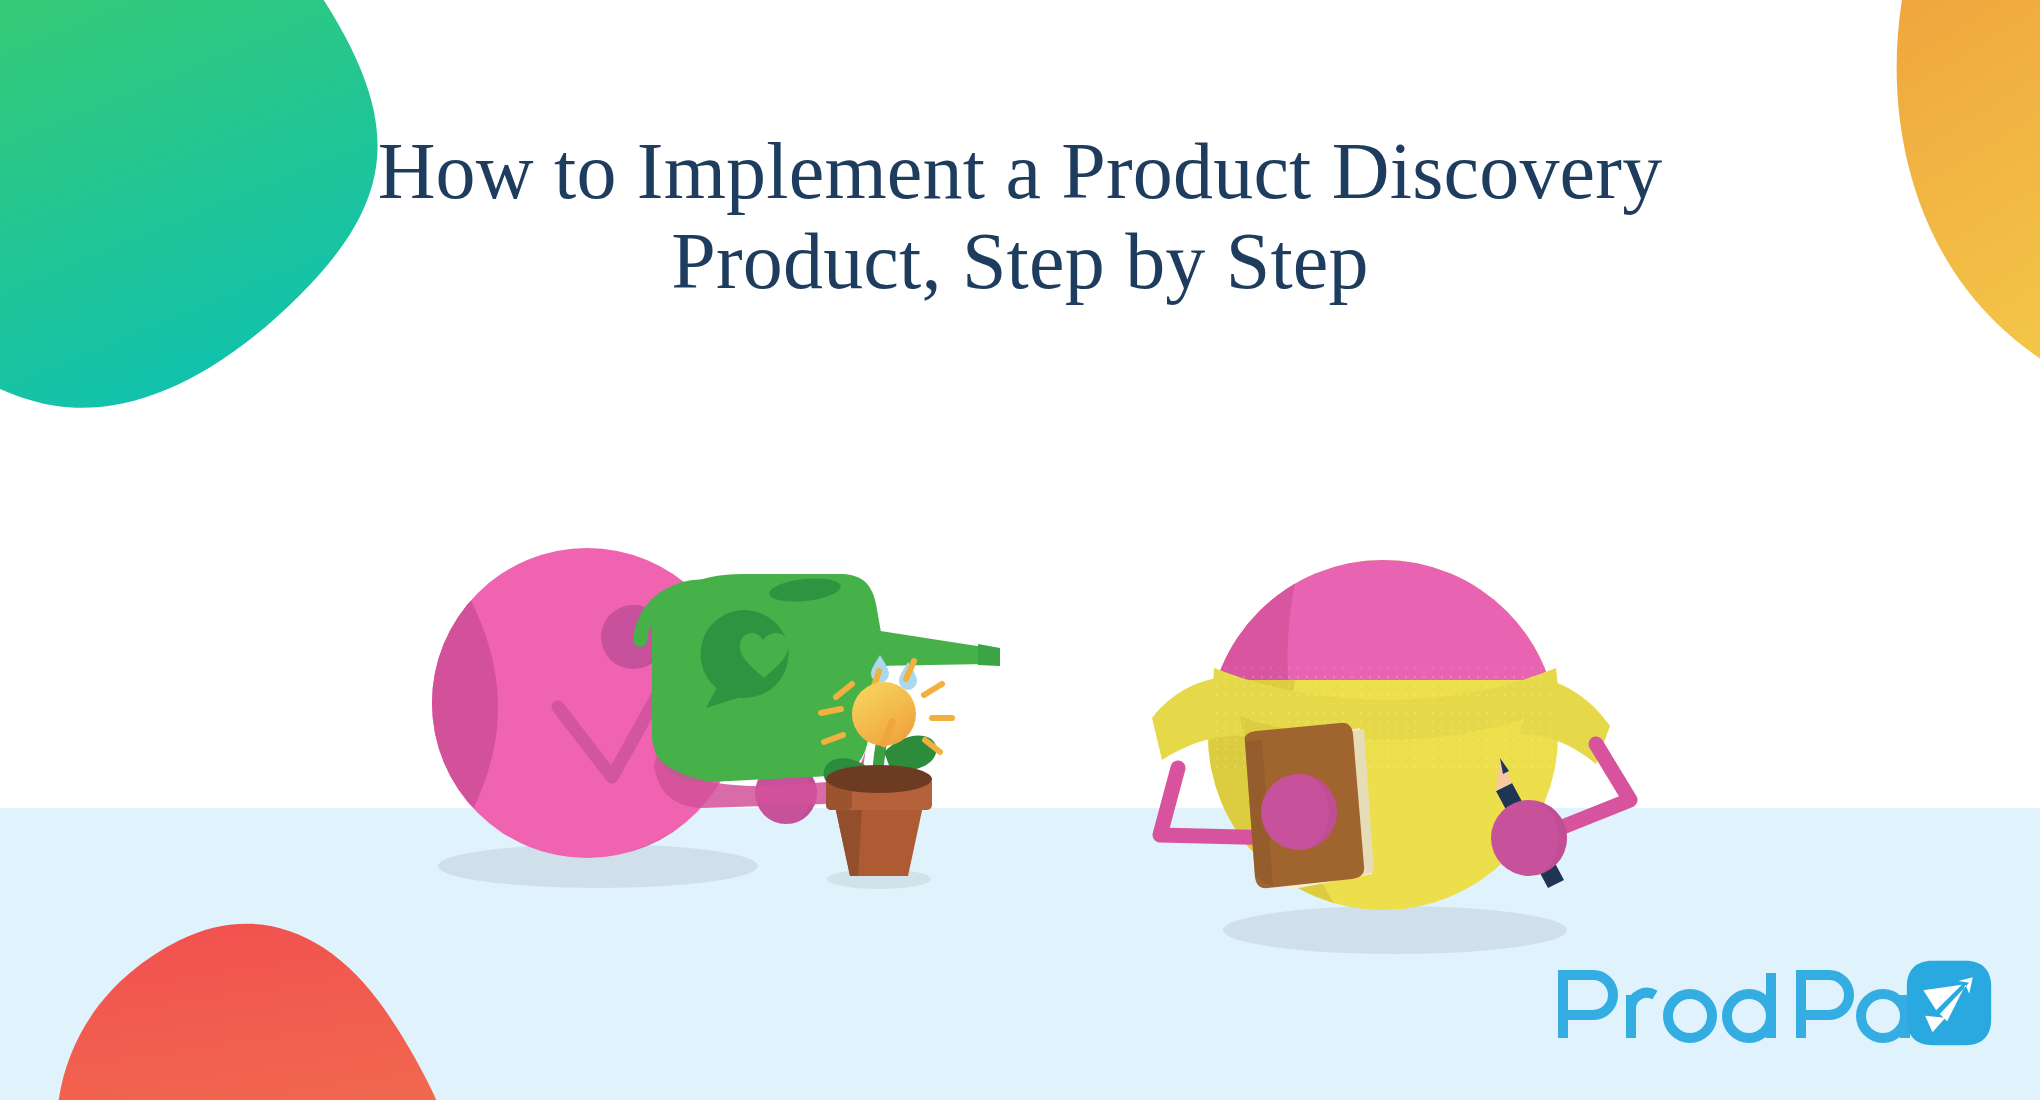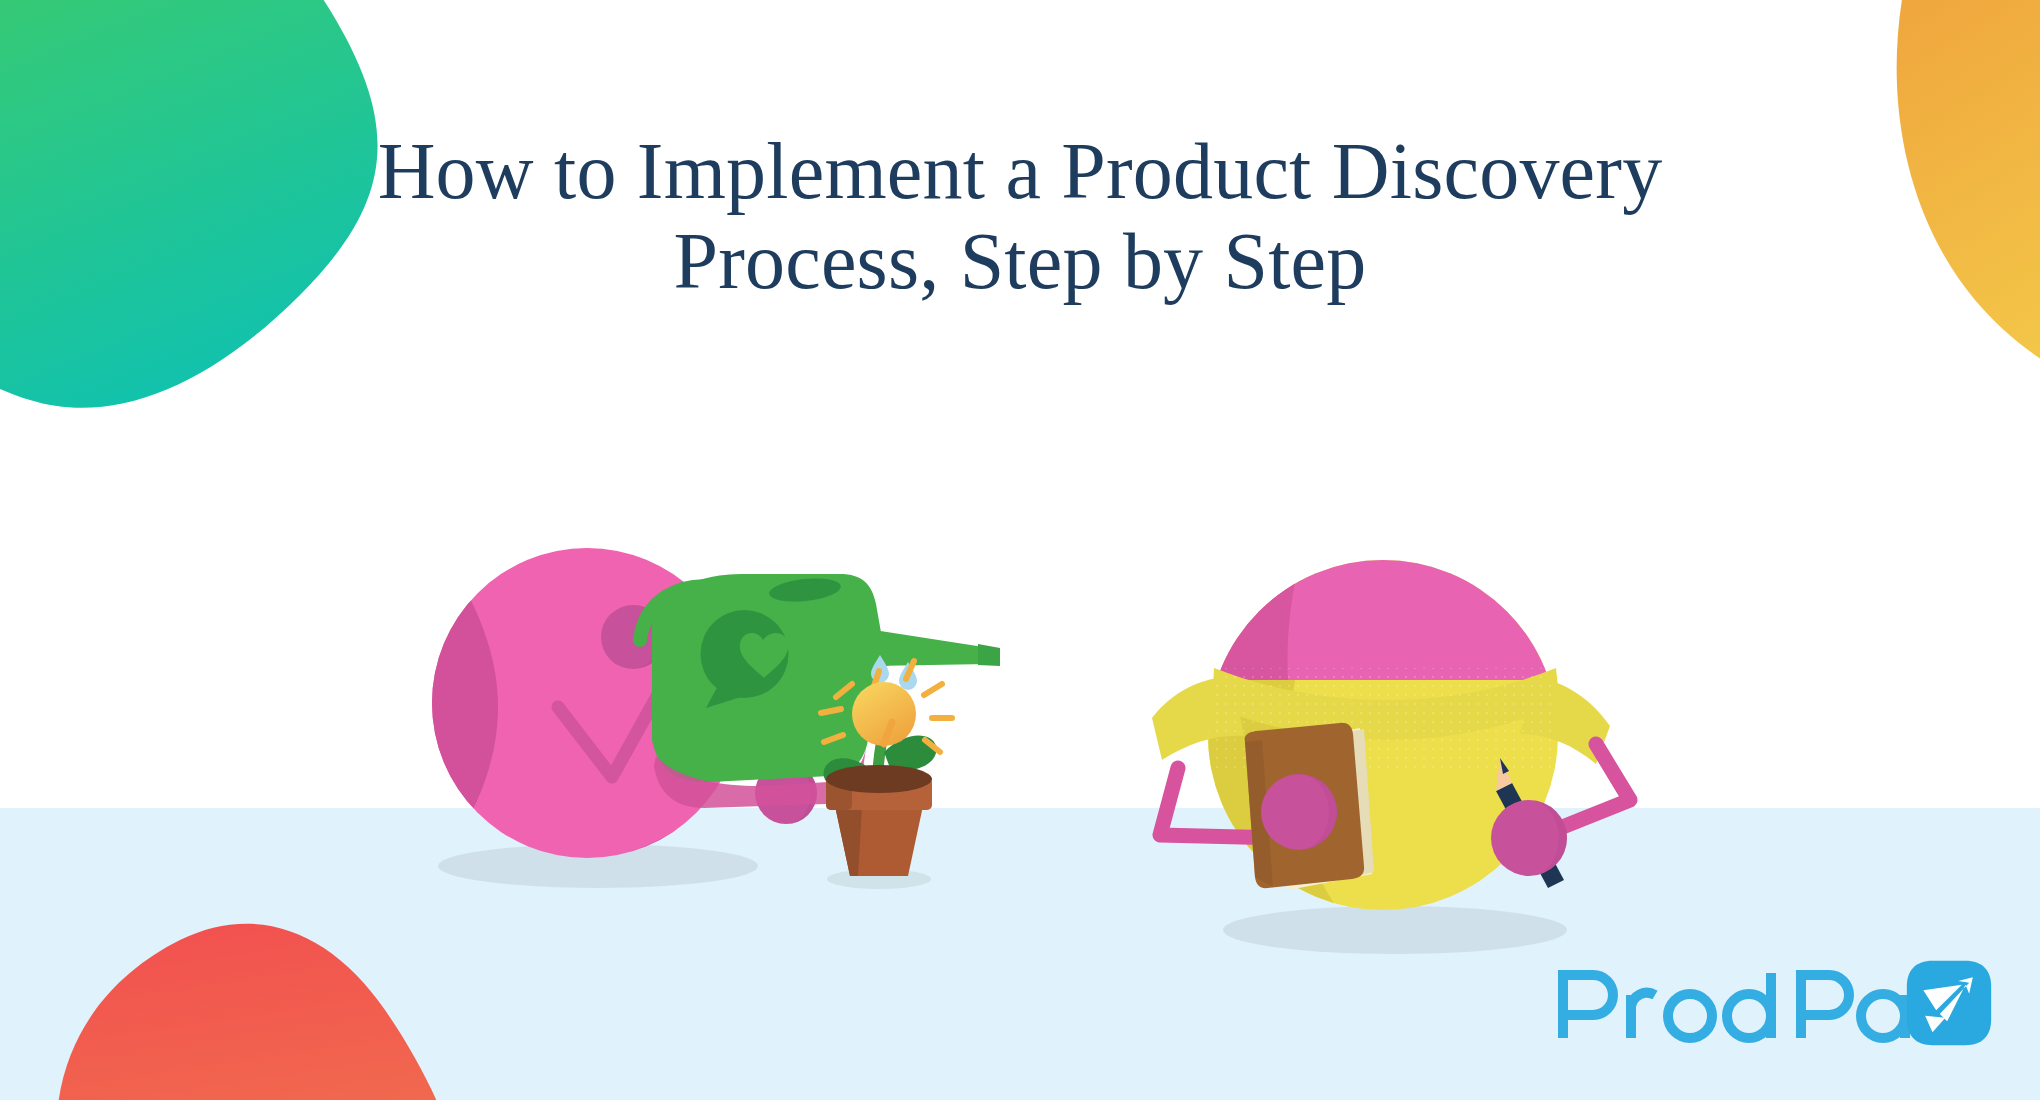--- a/index.html
+++ b/index.html
@@ -224,21 +224,21 @@
         <circle cx="1529" cy="838" r="38" fill="#c8519b"></circle>
         <path d="M 1529 800 A 38 38 0 0 1 1529 876 A 30 38 0 0 0 1529 800 Z" fill="#b84a8f" opacity="0.5"></path>
       </g>
 
     </g>
   </svg>
 
   <div id="title-layer">
     <h1 class="headline">
       <span class="line">How to Implement a Product Discovery</span>
-      <span class="line">Process, Step by Step</span>
+      <span class="line">Product, Step by Step</span>
     </h1>
 
     <div class="logo-wrap">
       <svg viewBox="0 0 420 82" width="420" height="82" xmlns="http://www.w3.org/2000/svg">
         <g fill="none" stroke="#34ade2" stroke-width="10">
 
           <path d="M 10 75 L 10 12 L 40 12 A 20 20 0 0 1 40 52 L 10 52"></path>
 
           <path d="M 78 75 L 78 32 M 78 44 A 16 16 0 0 1 102 32"></path>
 

